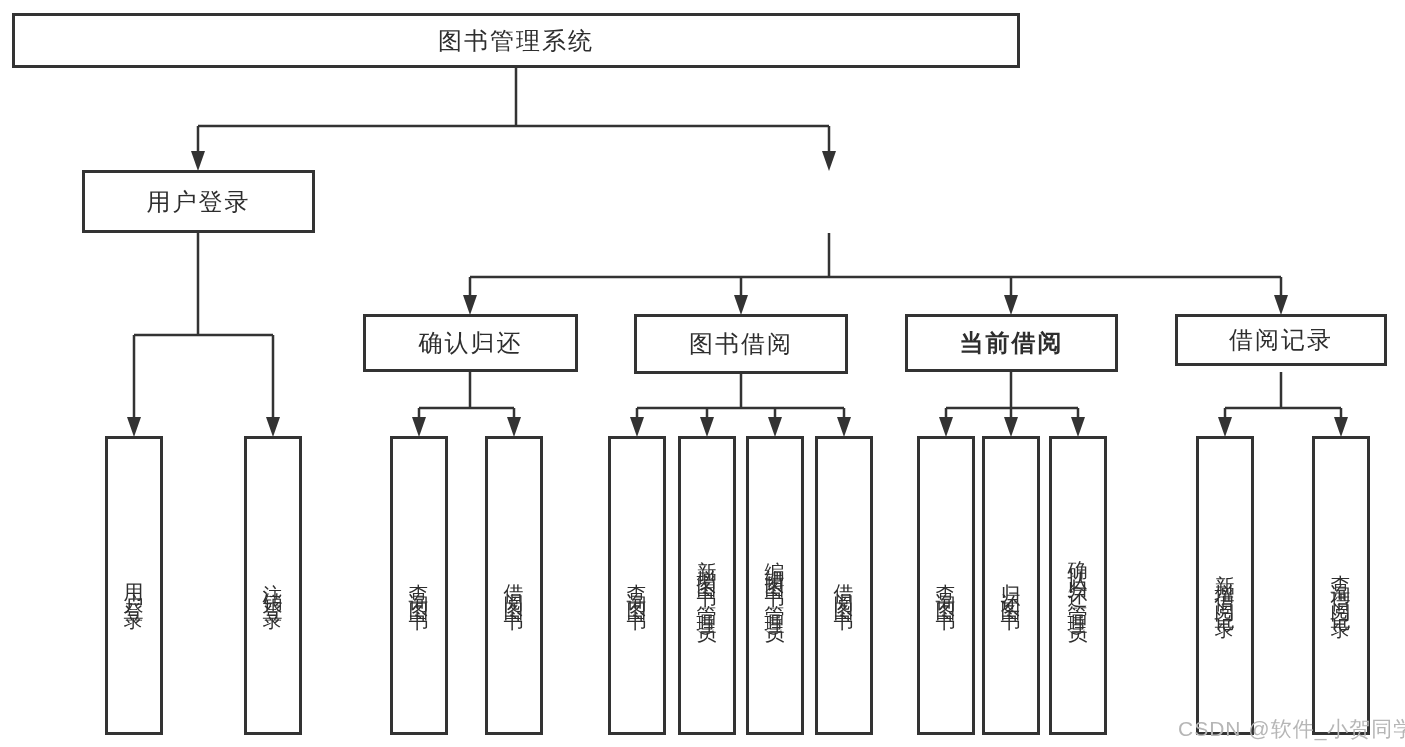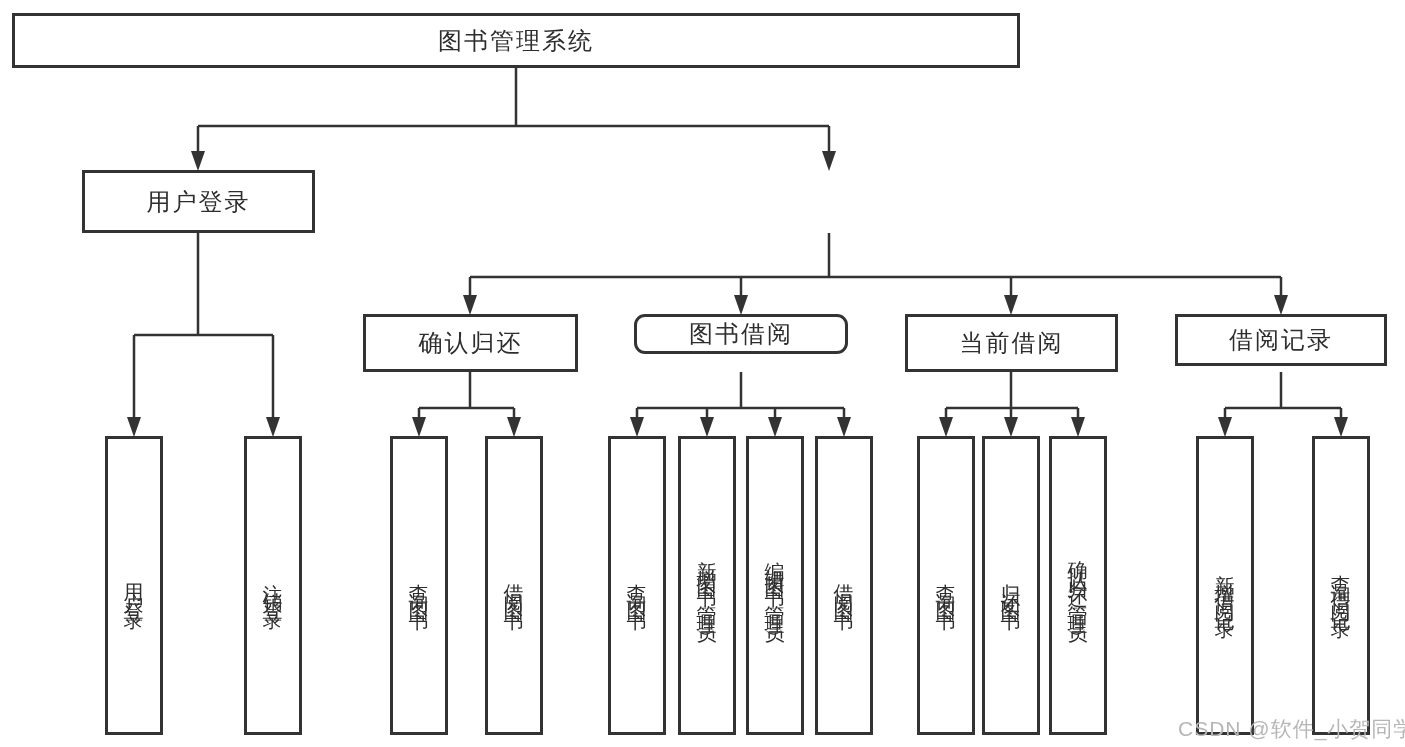--- a/index.html
+++ b/index.html
@@ -92,24 +92,24 @@
     <span>图书管理系统</span>
   </div>
 
   <div class="node hnode" style="left:82px; top:170px; width:233px; height:63px;">
     <span>用户登录</span>
   </div>
 
   <div class="node hnode" style="left:363px; top:314px; width:215px; height:58px;">
     <span>确认归还</span>
   </div>
-  <div class="node hnode" style="left:634px; top:314px; width:214px; height:40px;border-radius:11px;">
+  <div class="node hnode" style="left:634px; top:314px; width:214px; height:60px;">
     <span>图书借阅</span>
   </div>
-  <div class="node hnode" style="left:905px; top:314px; width:213px; height:58px;">
+  <div class="node hnode" style="left:905px; top:314px; width:213px; height:58px;font-weight:bold;">
     <span>当前借阅</span>
   </div>
   <div class="node hnode" style="left:1175px; top:314px; width:212px; height:52px;">
     <span>借阅记录</span>
   </div>
 
   <div class="node vnode" style="left:105px; top:436px; width:58px; height:299px;">
     <span>用户登录</span>
   </div>
   <div class="node vnode" style="left:244px; top:436px; width:58px; height:299px;">

